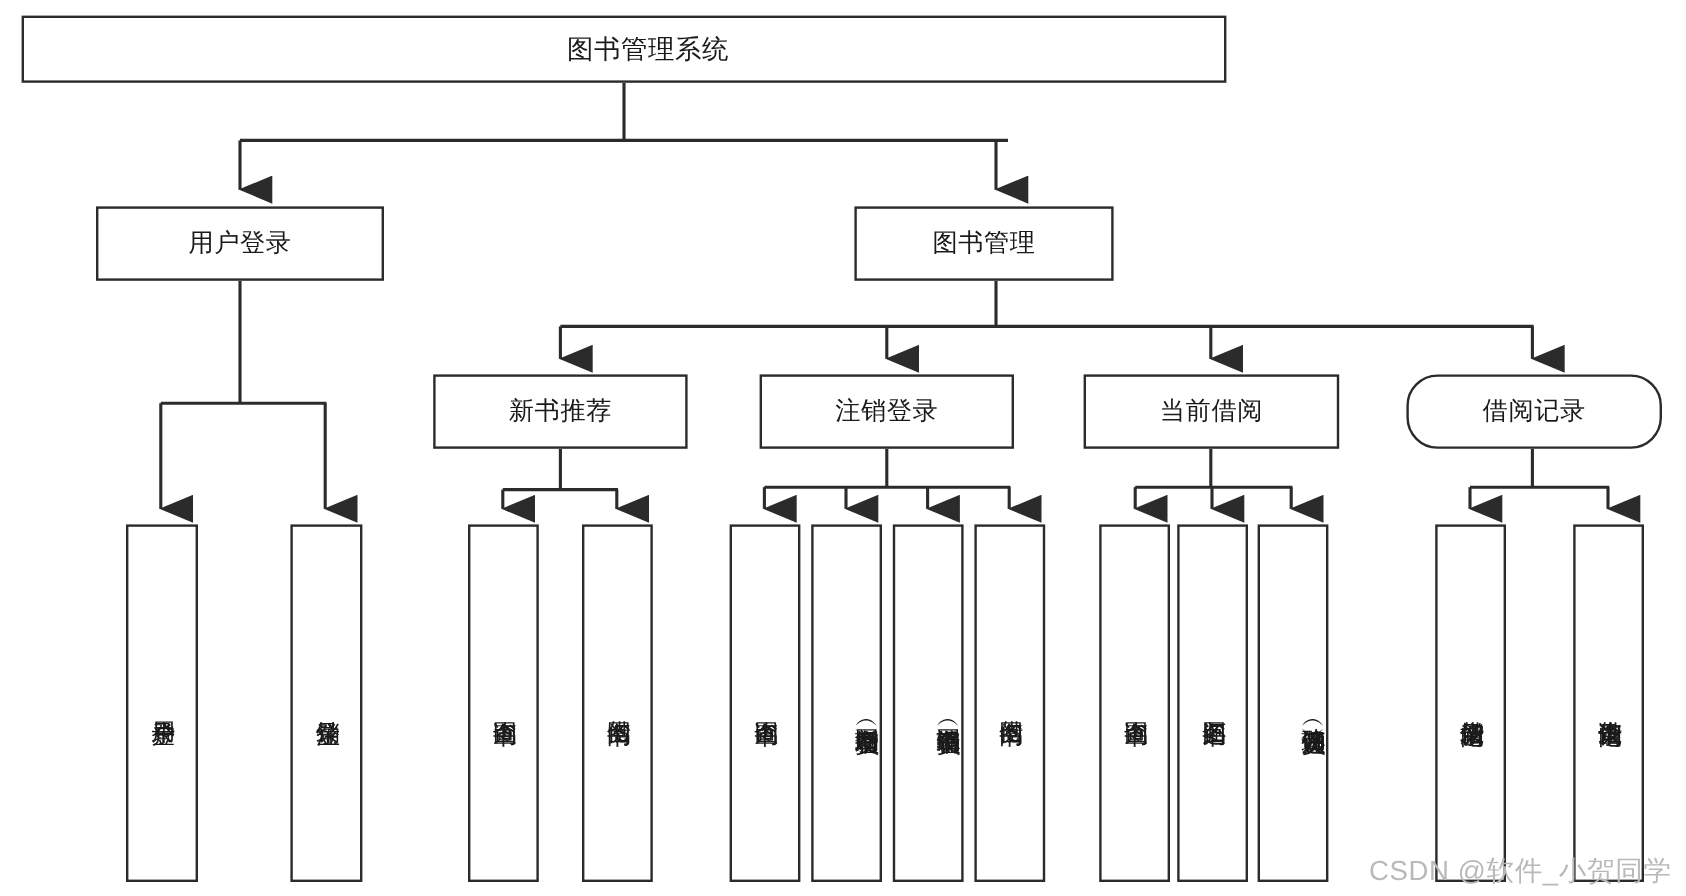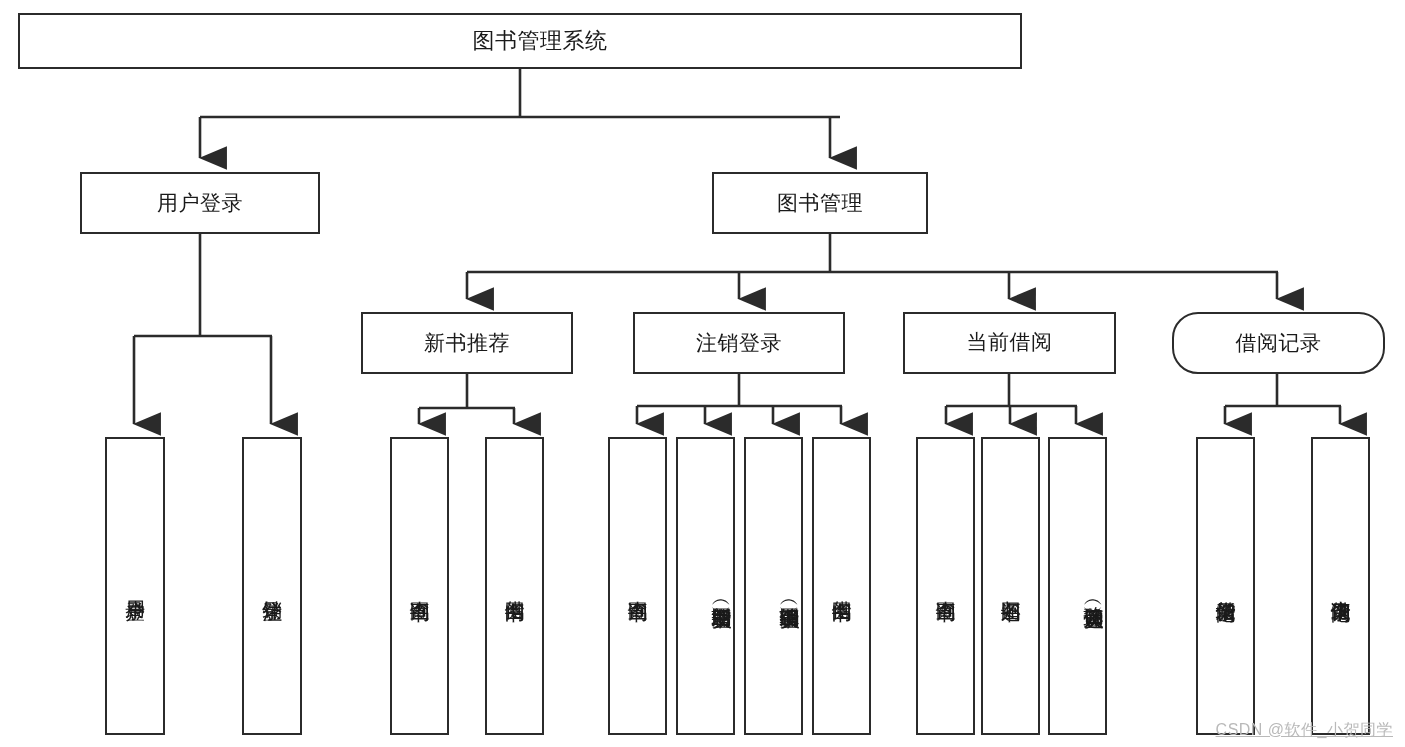--- a/index.html
+++ b/index.html
@@ -38,25 +38,24 @@
     padding-top:14px;
     line-height:1.18;
     white-space:normal;
   }
   .node.vert.centered{align-items:center;padding-top:0;}
   svg.edges{position:absolute;left:0;top:0;width:1405px;height:747px;pointer-events:none;}
   .watermark{
     position:absolute;
     right:12px;
     bottom:6px;
-    font-size:16px;
+    font-size:23px;
     color:#b9b9b9;
     white-space:nowrap;
     letter-spacing:0.5px;
-    text-decoration:underline;
   }
 </style>
 </head>
 <body>
 
 <div id="diagram">
 
   <svg class="edges" viewBox="0 0 1405 747">
     <defs>
       <marker id="arrow" viewBox="0 0 10 12" refX="5" refY="11.5" markerWidth="9" markerHeight="11" orient="auto-start-reverse">

